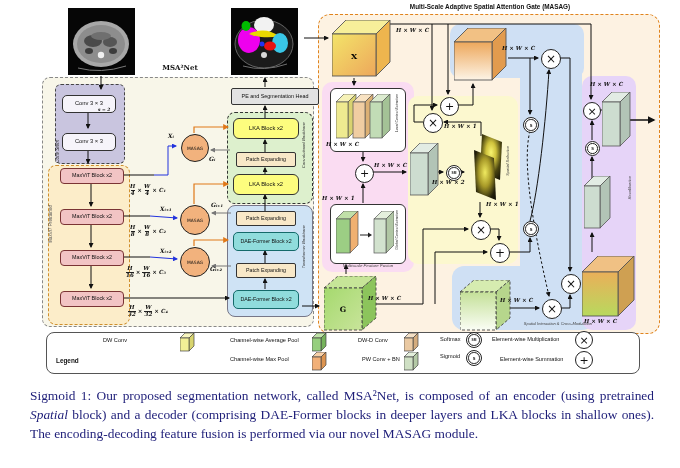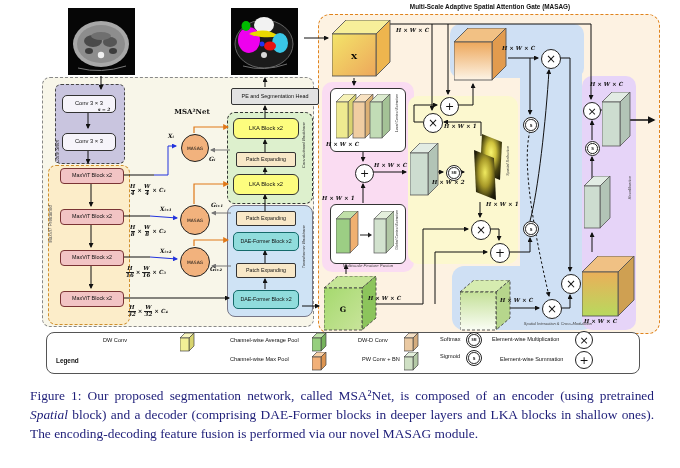--- a/index.html
+++ b/index.html
@@ -28,21 +28,21 @@
            font-size:13.4px;line-height:1.42;color:#1d1d78;text-align:justify;z-index:5;}
   .capi{font-style:italic;}
 </style>
 </head>
 <body>
 
 <div class="canvas">
 <div class="fig">
 
   <div class="region" style="left:42px;top:77px;width:270px;height:248px;background:#f8f6e9;border:1px dashed #888;border-radius:8px;"></div>
-  <div class="lbl" style="left:162px;top:64px;width:60px;text-align:center;font-size:7px;font-weight:bold;font-family:'DejaVu Serif',serif;margin-top:44px;">MSA²Net</div>
+  <div class="lbl" style="left:150px;top:64px;width:60px;text-align:center;font-size:7px;font-weight:bold;font-family:'DejaVu Serif',serif;">MSA²Net</div>
 
   <svg class="node" style="left:68px;top:8px;" width="67" height="67">
     <rect x="0" y="0" width="67" height="67" fill="#060606"></rect>
     <ellipse cx="33" cy="36" rx="28" ry="23" fill="#a8a8a8"></ellipse>
     <ellipse cx="33" cy="36" rx="24" ry="19" fill="#8d8d8d"></ellipse>
     <ellipse cx="25" cy="33" rx="9" ry="6" fill="#4a4a4a"></ellipse>
     <ellipse cx="42" cy="34" rx="7" ry="5" fill="#555"></ellipse>
     <ellipse cx="33" cy="28" rx="10" ry="4" fill="#6f6f6f"></ellipse>
     <circle cx="33" cy="47" r="3.2" fill="#f0f0f0"></circle>
     <ellipse cx="21" cy="43" rx="4" ry="3" fill="#3c3c3c"></ellipse>
@@ -531,15 +531,15 @@
     <span>×</span>
       </div>
   <div class="lbl" style="left:500px;top:357px;font-size:5.6px;">Element-wise Summation</div>
   <div class="op" style="left:575px;top:351px;width:16px;height:16px;font-size:11px;">
     <span>+</span>
       </div>
 
 </div>
 
 <div class="caption">
-  <span>Figure 1: Our proposed segmentation network, called MSA²Net, is composed of an encoder (using pretrained </span><span class="capi">Spatial</span><span> block) and a decoder (comprising DAE-Former blocks in deeper layers and LKA blocks in shallow ones). The encoding-decoding feature fusion is performed via our novel MASAG module.</span>
+  <span>Sigmoid 1: Our proposed segmentation network, called MSA²Net, is composed of an encoder (using pretrained </span><span class="capi">Spatial</span><span> block) and a decoder (comprising DAE-Former blocks in deeper layers and LKA blocks in shallow ones). The encoding-decoding feature fusion is performed via our novel MASAG module.</span>
 </div>
 </div>
 
 </body></html>

